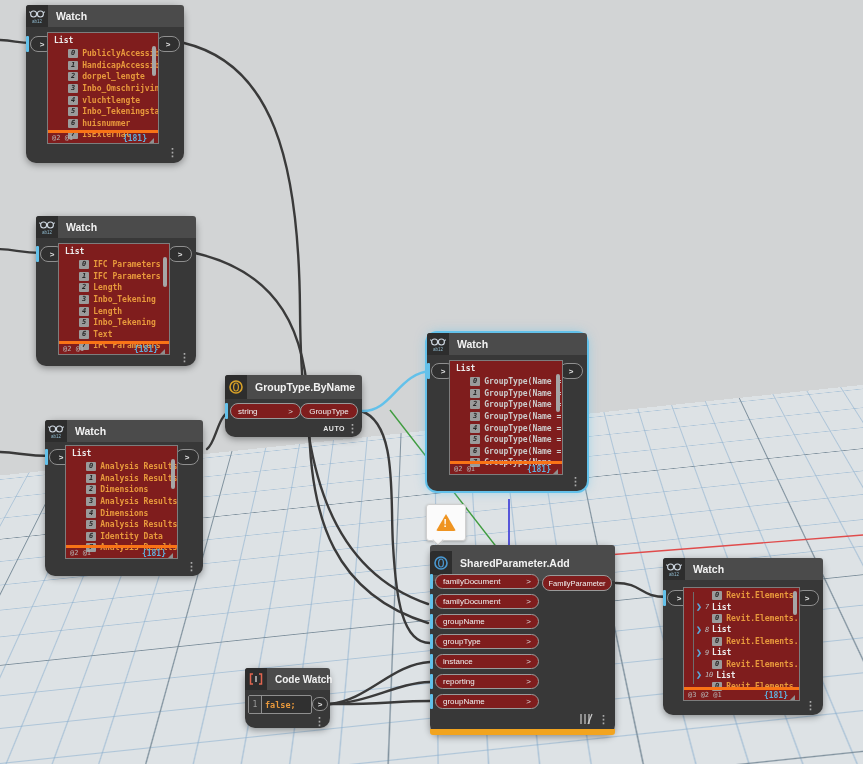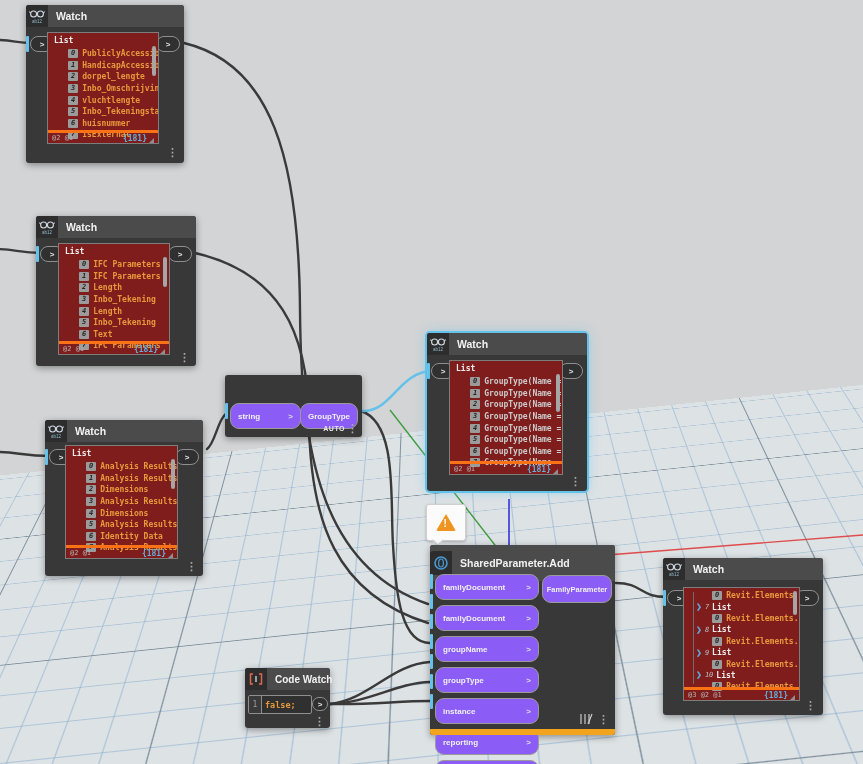--- a/index.html
+++ b/index.html
@@ -20,21 +20,21 @@
       repeating-linear-gradient(0deg,  rgba(128,168,203,.50) 0 1px, transparent 1px 34px),
       repeating-linear-gradient(90deg, rgba(128,168,203,.50) 0 1px, transparent 1px 34px);
     transform-origin:50% 0;
     transform:rotate(-6deg) perspective(1100px) rotateX(58deg);
   }
   .layer{position:absolute; inset:0;}
   svg.layer{width:863px; height:764px;}
 
   
   .node{
-    position:absolute; background:#383838; border-radius:3px;
+    position:absolute; background:#383838; border-radius:10px;
     box-shadow:0 2px 7px rgba(0,0,0,.38);
   }
   .node.selected{ box-shadow:0 0 0 2px var(--selection,#63c1ea), 0 0 12px rgba(99,193,234,.65); }
   .nheader{
     position:absolute; left:0; top:0; right:0; height:22px;
     background:#4b4b4b; border-radius:3px 3px 0 0;
     display:flex; align-items:center;
   }
   .nicon{
     width:22px; height:22px; background:#2d2d2d; border-radius:3px 0 0 0;
@@ -82,23 +82,23 @@
   .nrow .chev{ color:#5aa7d8; font-size:7px; font-weight:bold; margin:0 3px 0 6px; display:none;}
   .nrow .lnum{ color:#bdbdbd; font-size:7px; font-style:italic; font-family:"DejaVu Sans Mono",monospace; margin-right:3px; display:none;}
   .nrow .ltext{ color:#ececec; font-family:"DejaVu Sans Mono",monospace; font-size:8px; font-weight:bold; display:none;}
   .nrow .badge{ margin-left:22px; margin-right:4px; background:#9b9b9b; color:#262626; font-family:"DejaVu Sans Mono",monospace; font-size:7px; font-style:italic; font-weight:bold; padding:0 3px; border-radius:1px; line-height:9px;}
   .nrow .vtext{ color:var(--item-orange,#e8993c); font-family:"DejaVu Sans Mono",monospace; font-size:8px; font-weight:bold;}
   .nrow.k-list .chev,.nrow.k-list .lnum,.nrow.k-list .ltext{display:inline;}
   .guide{ position:absolute; width:1px; background:#6e6e6e;}
   
   .pill{
     position:absolute; box-sizing:border-box; height:16px;
-    background:#8b5cf6; border:1px solid #9a9a9a; border-radius:9px;
+    background:#7f1d1d; border:1px solid #9a9a9a; border-radius:9px;
     display:flex; align-items:center; justify-content:space-between;
-    padding:12px 7px; color:#f0f0f0; font-size:8px; font-weight:bold; white-space:nowrap;
+    padding:2px 7px; color:#f0f0f0; font-size:8px; font-weight:normal; white-space:nowrap;
   }
   .pill::after{ content:">"; color:#dcdcdc; font-size:8px;}
   .pill.noarrow{ justify-content:center;}
   .pill.noarrow::after{ content:none;}
   .instack .pill{ position:relative; margin-bottom:5px; width:104px; height:15px;}
   .auto-label{ position:absolute; color:#e8e8e8; font-size:7px; font-weight:bold; letter-spacing:.5px;}
   .orange-bar{ position:absolute; left:0; right:0; bottom:0; height:6px; background:var(--orange-bar,#f2a41f); border-radius:0 0 3px 3px;}
   
   .codebox{
     position:absolute; box-sizing:border-box; background:#303030;
@@ -356,20 +356,29 @@
         <span class="wcount">
             <span>{181}</span>
             <span class="grab"></span>
           </span>
       </div>
     </div>
     <div class="dots" style="right:6px;bottom:5px"></div>
   </div>
 
   <div class="node" style="left:225px;top:375px;width:137px;height:62px">
+    <div class="nheader" style="height:24px">
+      <div class="nicon" style="height:24px;background:#2d2d2d">
+        <svg width="16" height="16" viewBox="0 0 16 16">
+          <circle cx="8" cy="8" r="6" style="fill:none;stroke:#d8a128;stroke-width:1.6"></circle>
+          <ellipse cx="8" cy="8" rx="2.4" ry="4" style="fill:none;stroke:#d8a128;stroke-width:1.2"></ellipse>
+        </svg>
+      </div>
+      <div class="ntitle">GroupType.ByName</div>
+    </div>
     <div class="inbar" style="top:28px;height:16px"></div>
     <div class="pill" style="left:5px;top:28px;width:71px">
       <span>string</span>
     </div>
     <div class="pill noarrow" style="right:4px;top:28px;width:58px">
       <span>GroupType</span>
     </div>
     <div class="auto-label" style="right:17px;bottom:5px">AUTO</div>
     <div class="dots" style="right:4px;bottom:4px"></div>
   </div>
@@ -480,21 +489,21 @@
         <div class="pill">
           <span>instance</span>
         </div>
         <div class="pill">
           <span>reporting</span>
         </div>
         <div class="pill">
           <span>groupName</span>
         </div>
       </div>
-    <div class="pill noarrow" style="left:112px;top:30px;width:70px;height:28px;font-size:7.5px">
+    <div class="pill noarrow" style="left:112px;top:30px;width:70px;height:16px;font-size:7.5px">
       <span>FamilyParameter</span>
     </div>
     <svg width="14" height="12" style="position:absolute;right:22px;bottom:10px">
       <g style="stroke:#cccccc;stroke-width:1.2;fill:none">
         <line x1="2" y1="1" x2="2" y2="11"></line>
           <line x1="6" y1="1" x2="6" y2="11"></line>
           <line x1="10" y1="1" x2="10" y2="11"></line>
           <line x1="9" y1="11" x2="13" y2="1"></line>
       </g>
     </svg>

